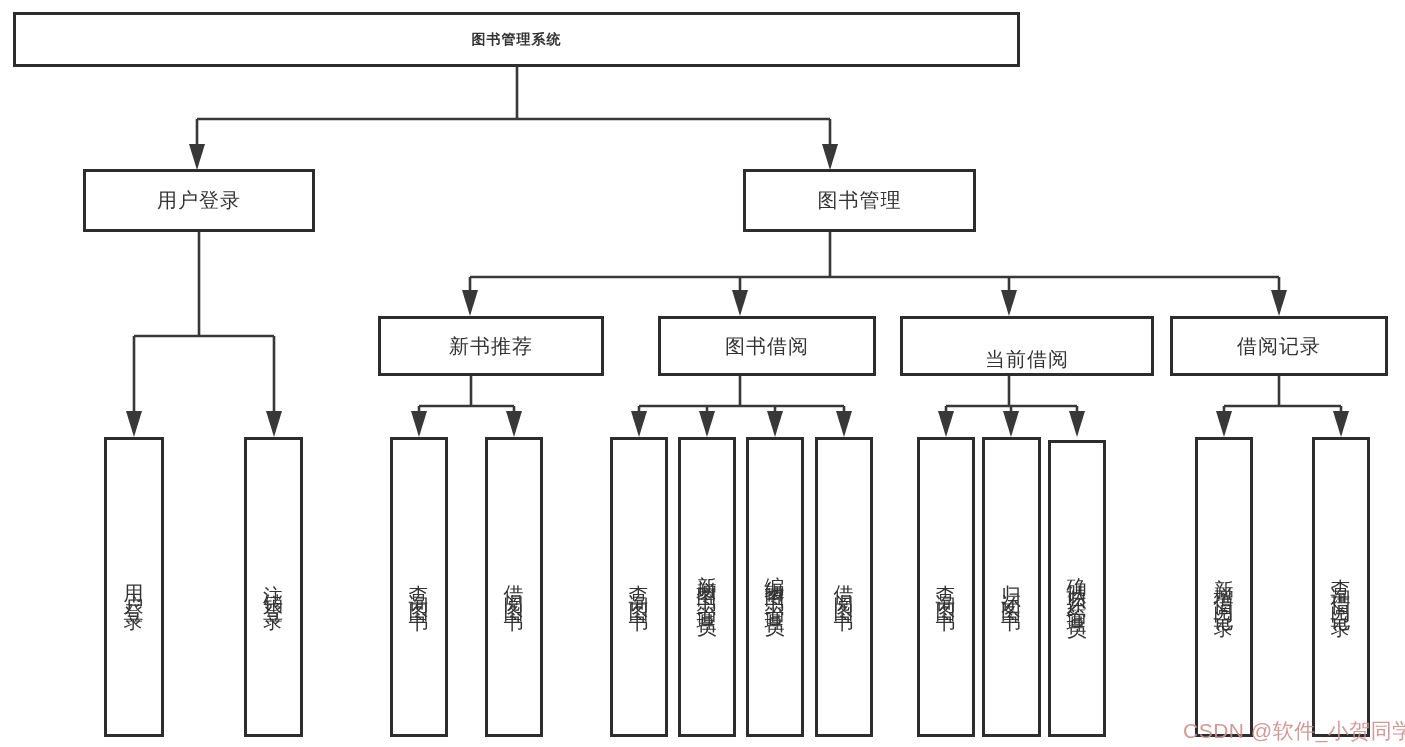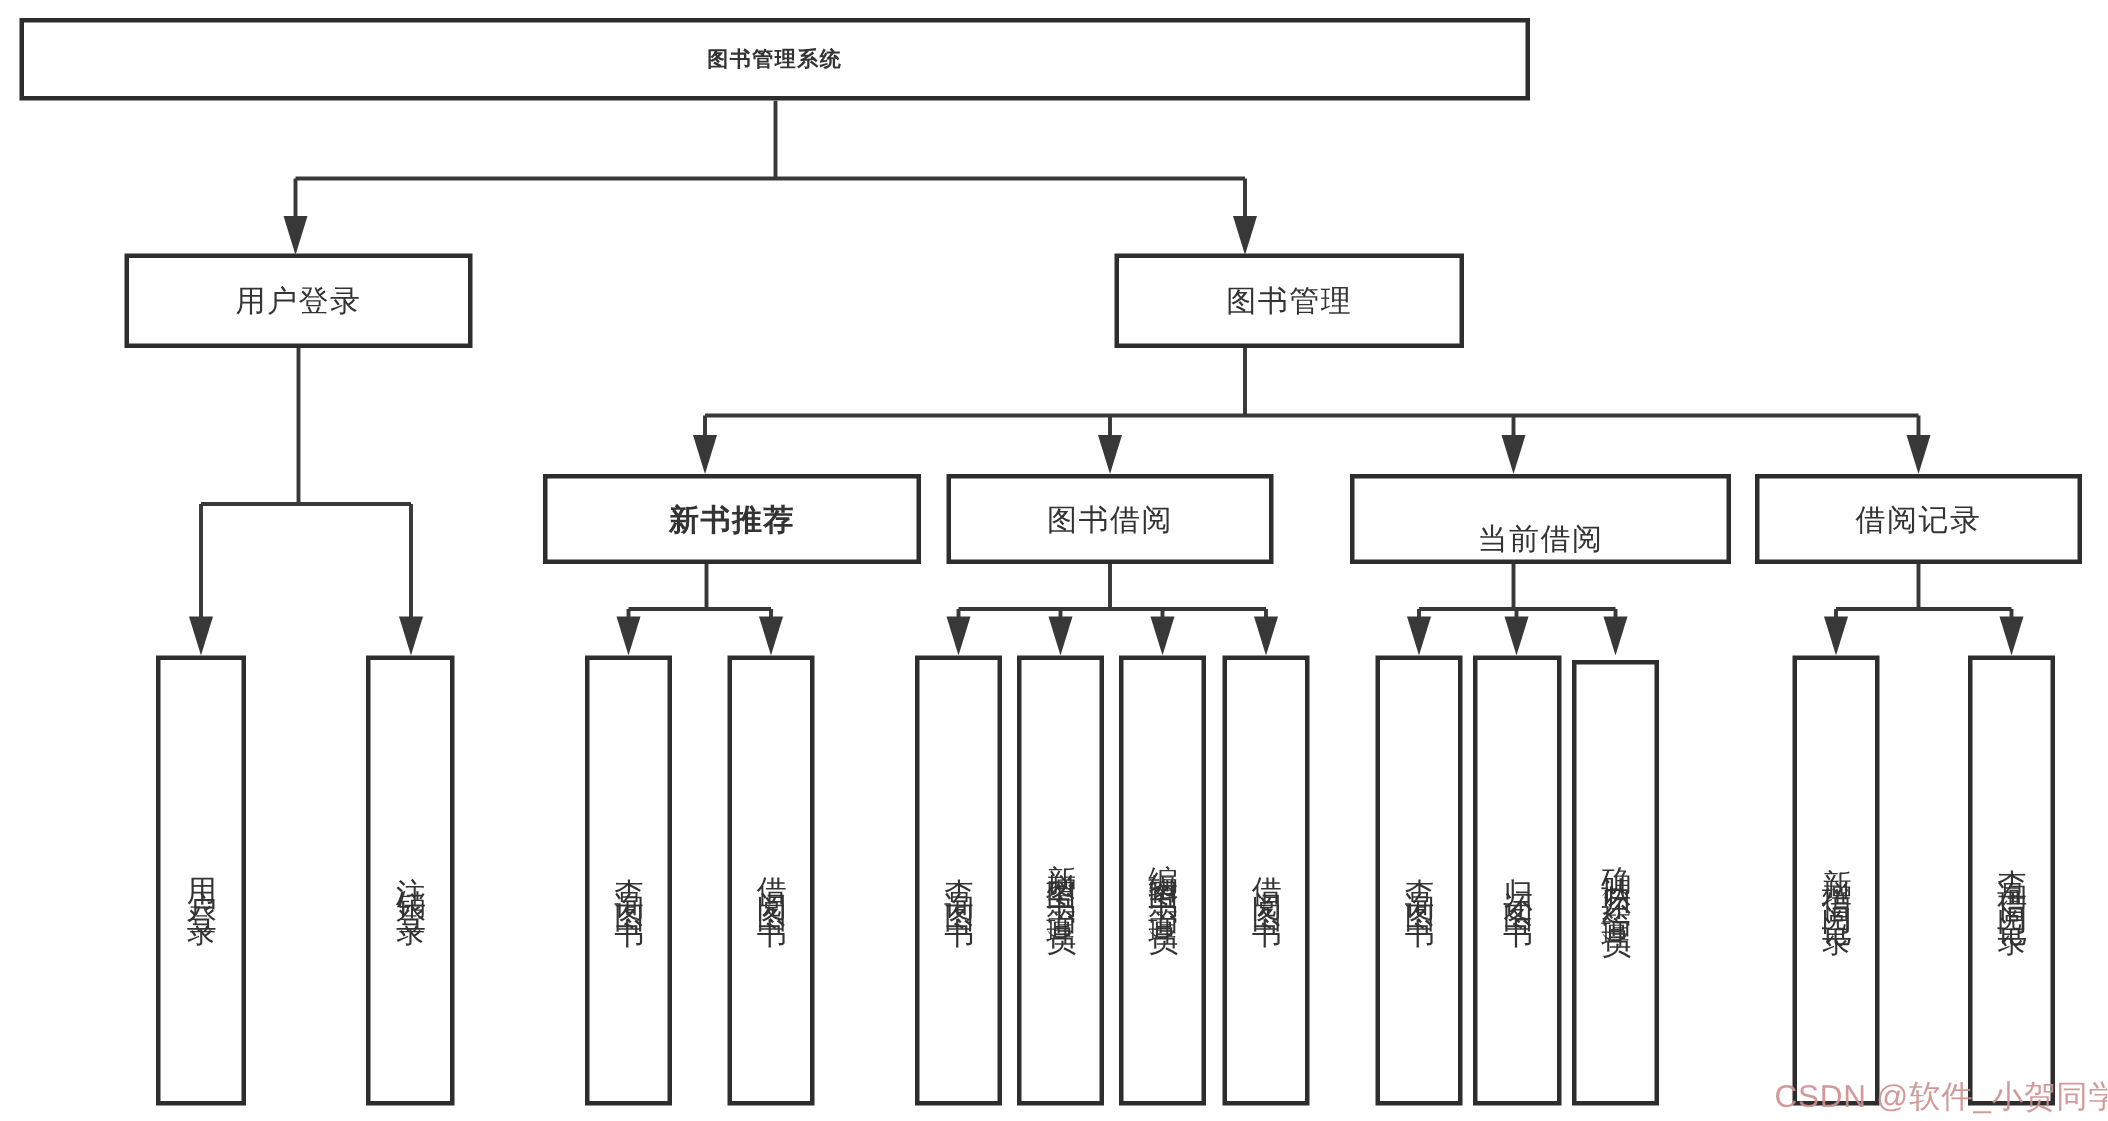--- a/index.html
+++ b/index.html
@@ -109,24 +109,24 @@
     <span>图书管理系统</span>
   </div>
 
   <div class="node h-label" style="left:83px; top:169px; width:232px; height:63px;">
     <span>用户登录</span>
   </div>
   <div class="node h-label" style="left:743px; top:169px; width:233px; height:63px;">
     <span>图书管理</span>
   </div>
 
-  <div class="node h-label" style="left:362px; top:316px; width:252px; height:60px;font-weight:bold;">
+  <div class="node h-label" style="left:378px; top:316px; width:226px; height:60px;">
     <span>新书推荐</span>
   </div>
-  <div class="node h-label" style="left:631px; top:316px; width:218px; height:60px;">
+  <div class="node h-label" style="left:658px; top:316px; width:218px; height:60px;">
     <span>图书借阅</span>
   </div>
   <div class="node h-label" style="left:900px; top:316px; width:254px; height:60px;align-items:flex-end;">
     <span>当前借阅</span>
   </div>
   <div class="node h-label" style="left:1170px; top:316px; width:218px; height:60px;">
     <span>借阅记录</span>
   </div>
 
   <div class="node leaf" style="left:104px; top:437px; width:60px; height:300px;">

